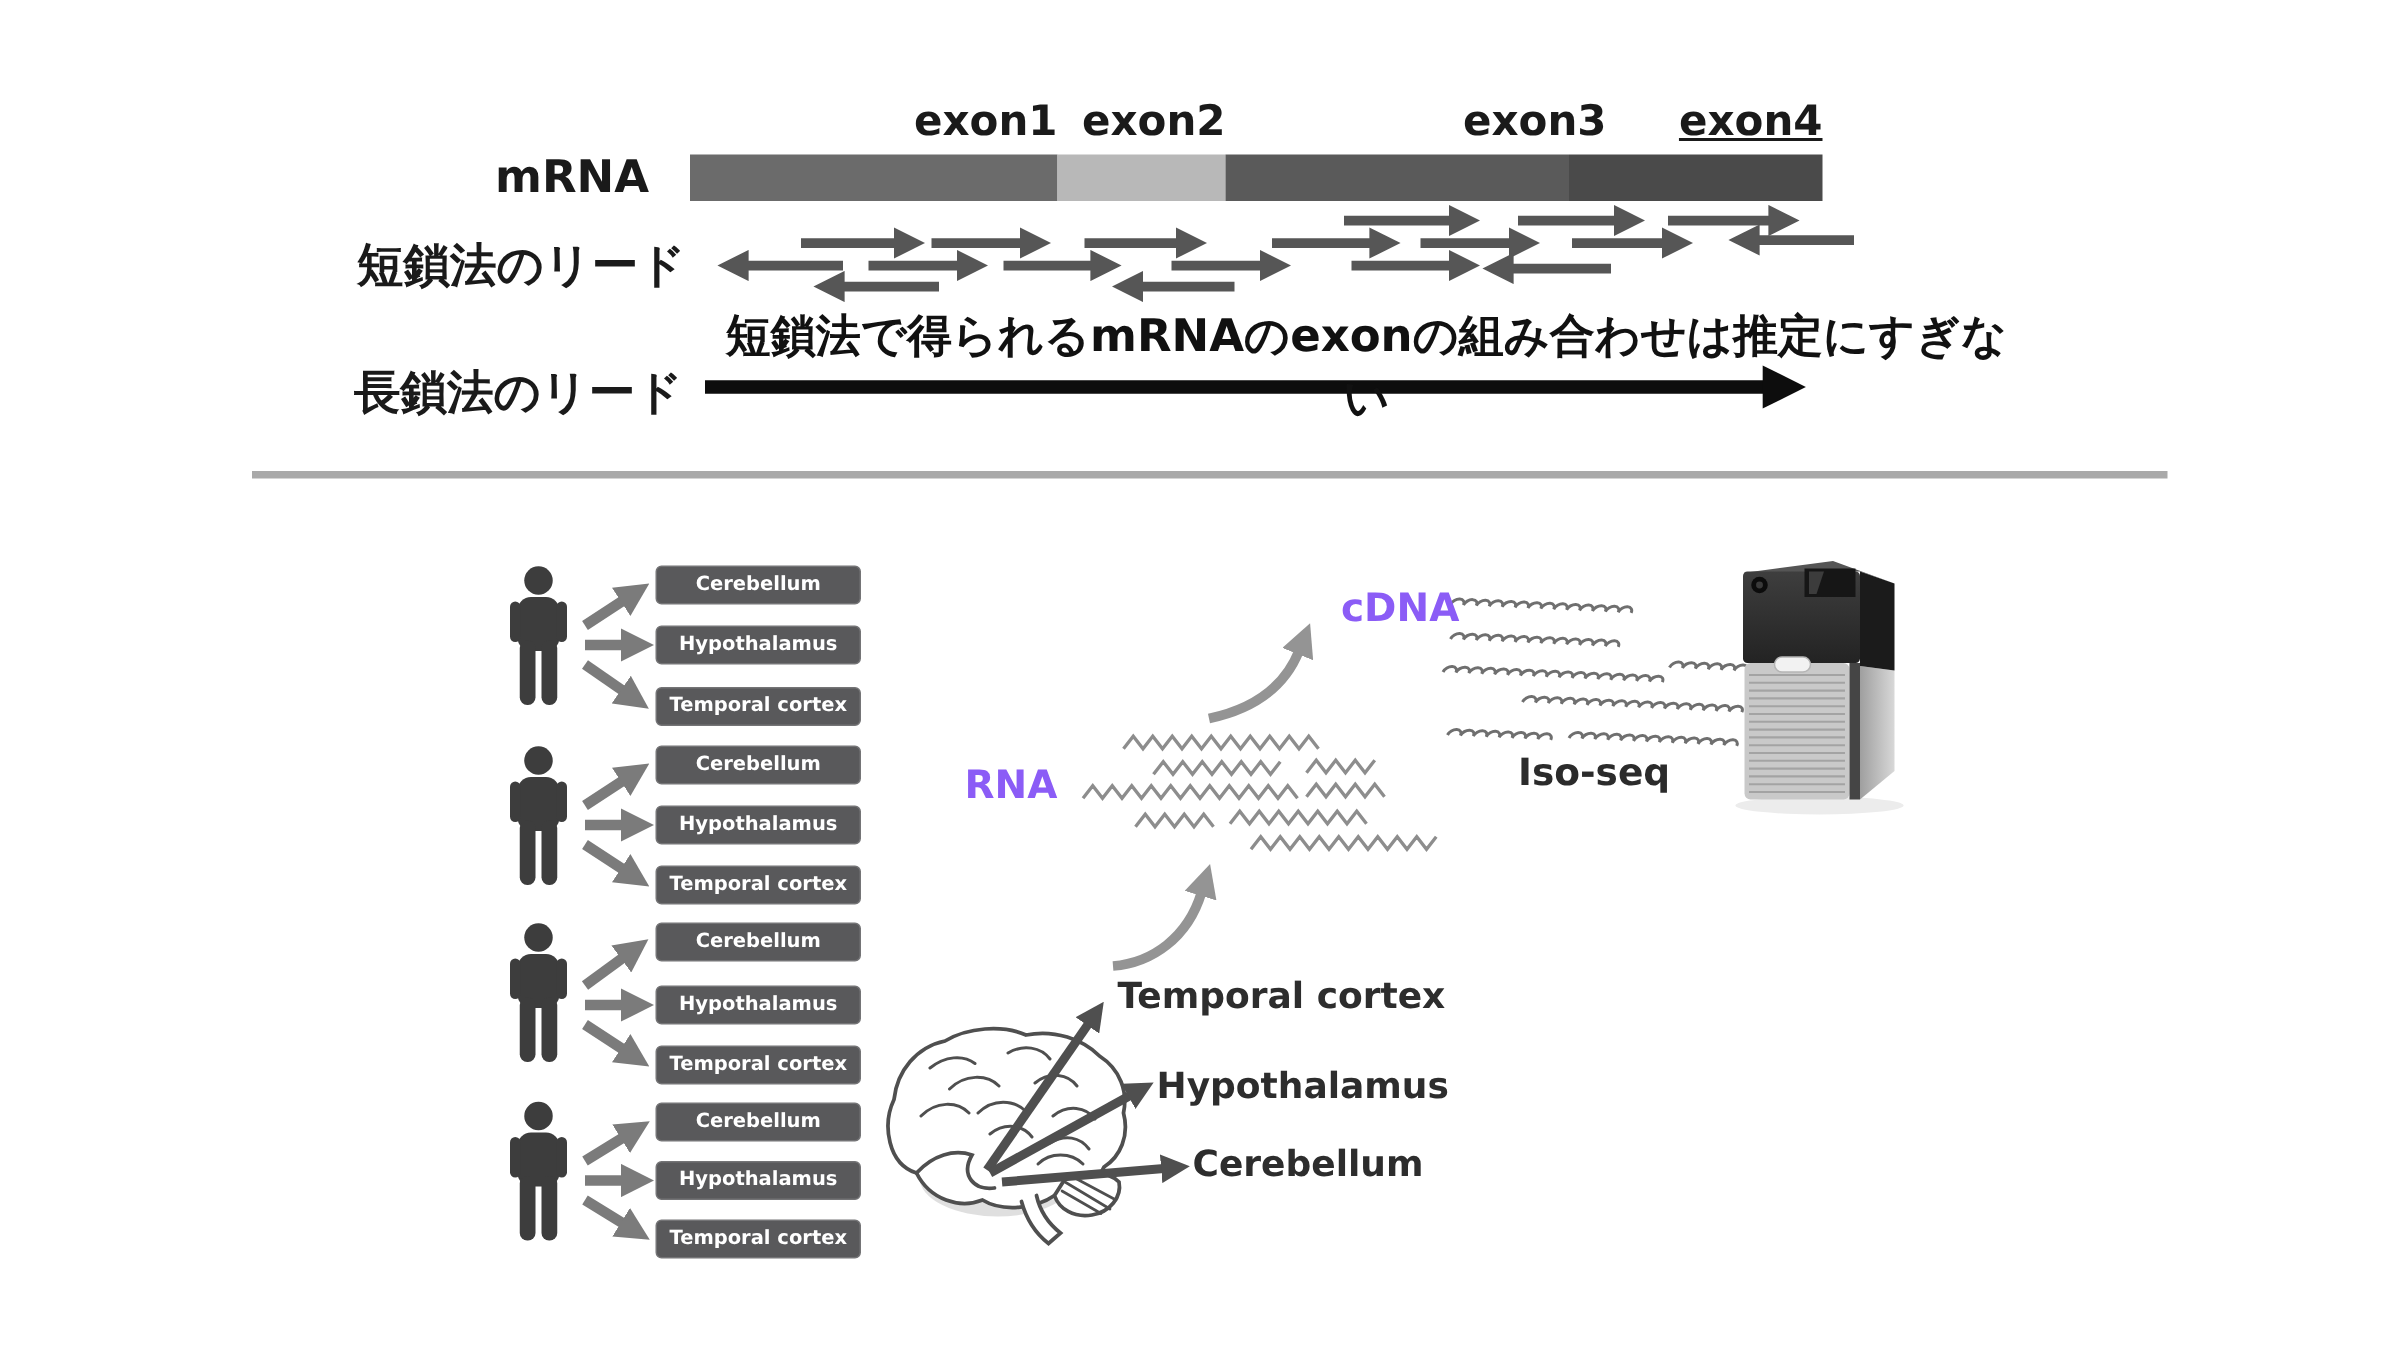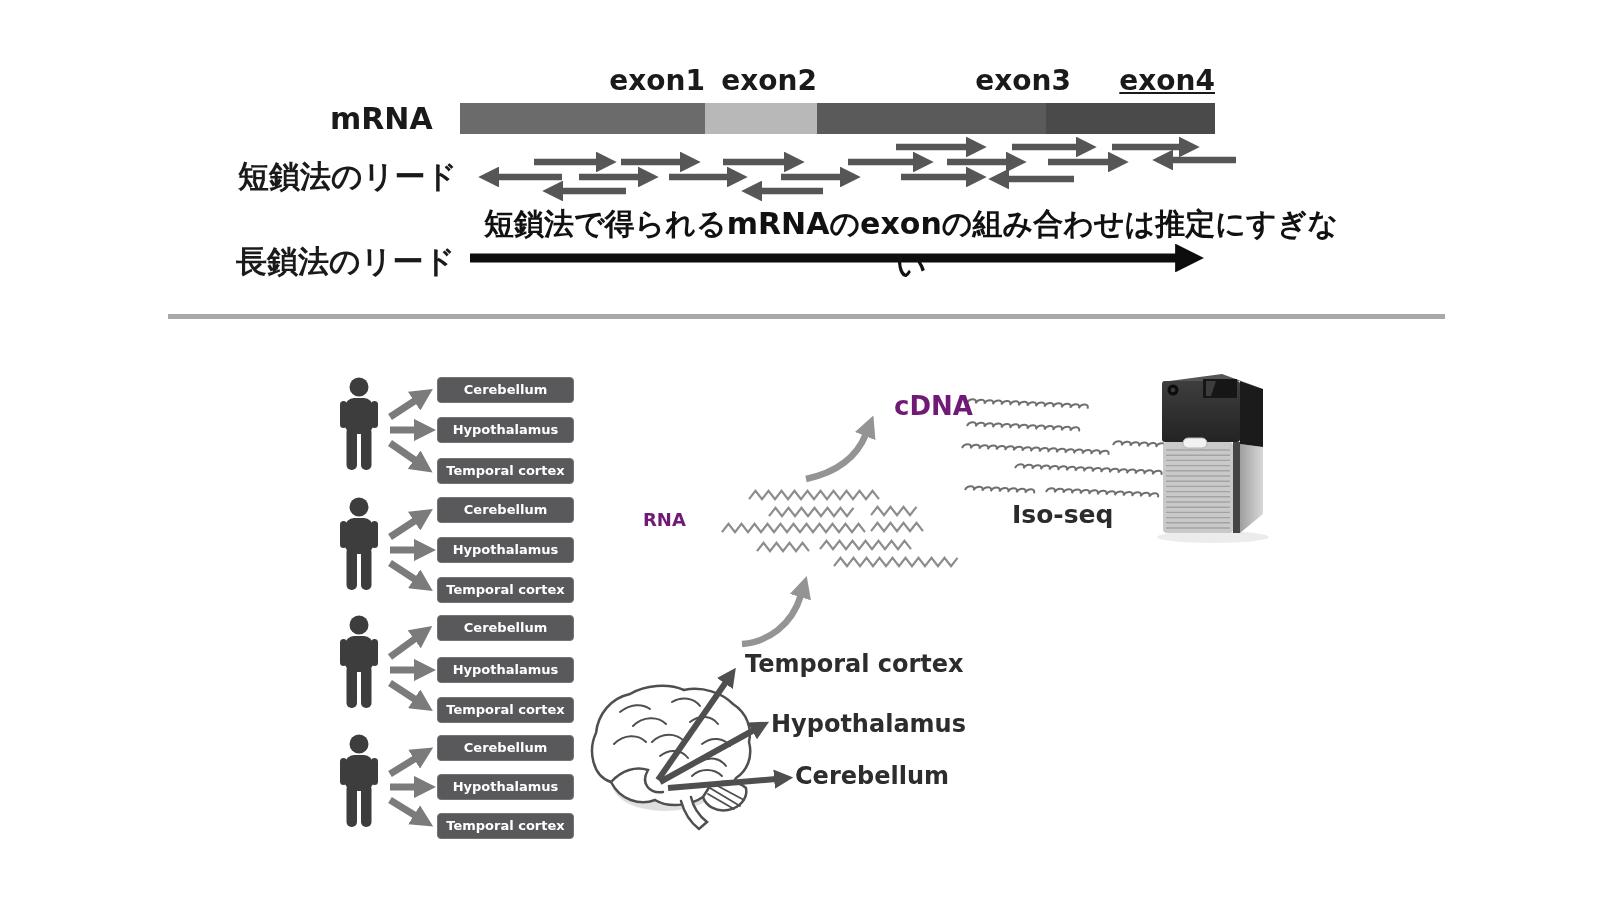--- a/index.html
+++ b/index.html
@@ -12,21 +12,21 @@
   .annotation{position:absolute;left:480px;top:204px;width:862px;text-align:center;
               font-size:30px;font-weight:700;color:#111;}
   .bar-seg{position:absolute;top:103px;height:31px;}
   .seg-e1{background:#6b6b6b;} .seg-e2{background:#b8b8b8;}
   .seg-e3{background:#5a5a5a;} .seg-e4{background:#4a4a4a;}
   .divider{position:absolute;left:168px;top:314px;width:1277px;height:5px;background:#a9a9a9;}
   .tbox{position:absolute;left:437px;width:137px;height:26px;background:#59595b;
         border:1px solid #747476;border-radius:4px;color:#ffffff;font-size:13px;
         font-weight:700;text-align:center;line-height:24px;box-sizing:border-box;}
   .flow-label{position:absolute;font-size:24px;font-weight:700;color:#2d2d2d;white-space:nowrap;}
-  .mol-label{position:absolute;font-weight:700;color:#701a75;white-space:nowrap;}
+  .mol-label{position:absolute;font-weight:700;color:#8b5cf6;white-space:nowrap;}
   .seq-caption{position:absolute;font-size:25px;font-weight:700;color:#2b2b2b;white-space:nowrap;line-height:29px;}
   svg{position:absolute;overflow:visible;}
   .read{stroke:#565656;stroke-width:6.5;}
   .grp-arrow{stroke:#7b7b7b;stroke-width:7;}
   .brain-arrow{stroke:#4f4f4f;stroke-width:6;fill:none;}
   .curve-arrow{stroke:#949494;stroke-width:6.5;fill:none;}
   .zig{stroke:#8d8d8d;stroke-width:2.2;fill:none;}
   .coil{stroke:#6f6f6f;stroke-width:2;fill:none;}
 </style>
 </head>
@@ -231,20 +231,20 @@
       <g>
         <circle cx="1173" cy="390" r="5.5" fill="#0c0c0c"></circle>
         <circle cx="1173" cy="390" r="2.3" fill="#3a3a3a"></circle>
       </g>
       <rect x="1203" y="379" width="34" height="19" fill="#161616"></rect>
       <polygon points="1206,381 1216,381 1211,396 1206,396" fill="#3c3c3c"></polygon>
       <rect x="1183" y="438" width="24" height="10" rx="5" fill="#f2f2f2" stroke="#b5b5b5" stroke-width="1"></rect>
     </g>
   </svg>
 
-  <div class="mol-label" style="left:643px;top:509px;font-size:18px;">RNA</div>
+  <div class="mol-label" style="left:643px;top:509px;font-size:26px;">RNA</div>
   <div class="mol-label" style="left:894px;top:391px;font-size:26px;">cDNA</div>
   <div class="flow-label" style="left:745px;top:650px;">Temporal cortex</div>
   <div class="flow-label" style="left:771px;top:710px;">Hypothalamus</div>
   <div class="flow-label" style="left:795px;top:762px;">Cerebellum</div>
   <div class="seq-caption" style="left:1012px;top:500px;">Iso-seq</div>
 
 </div>
 
 </body></html>

